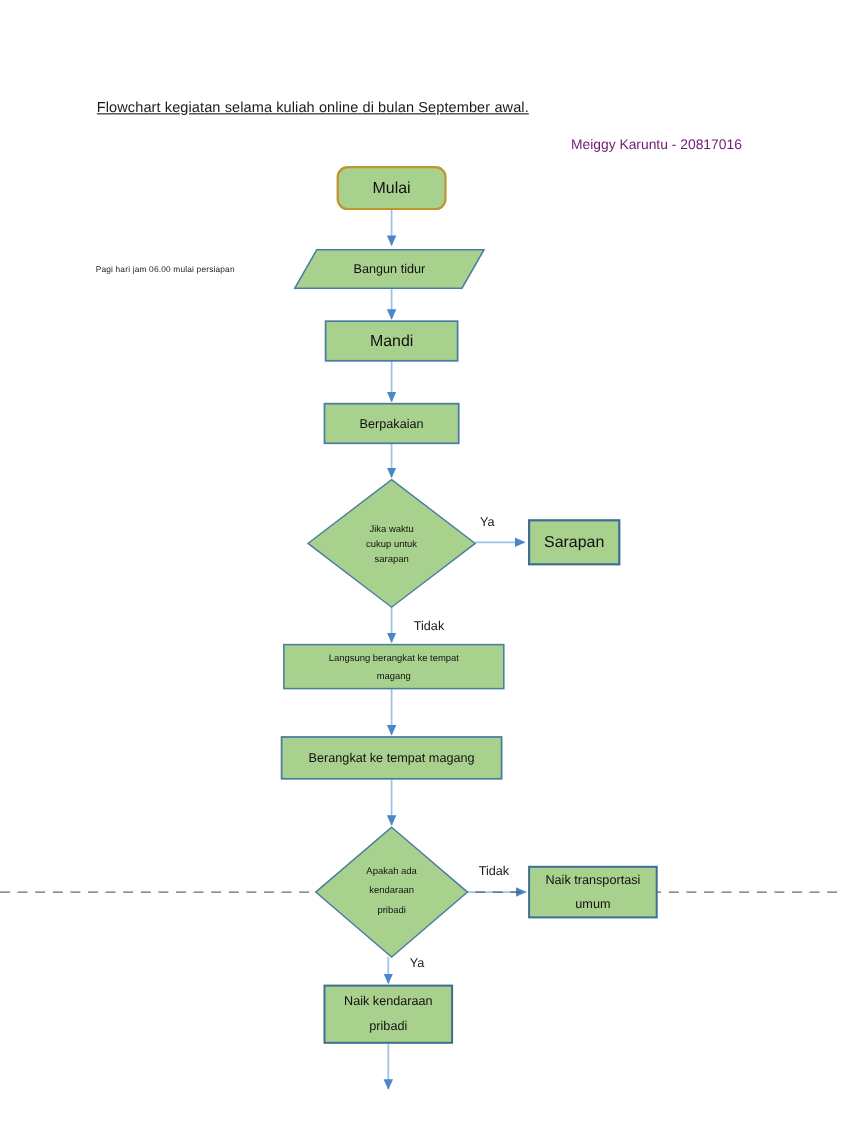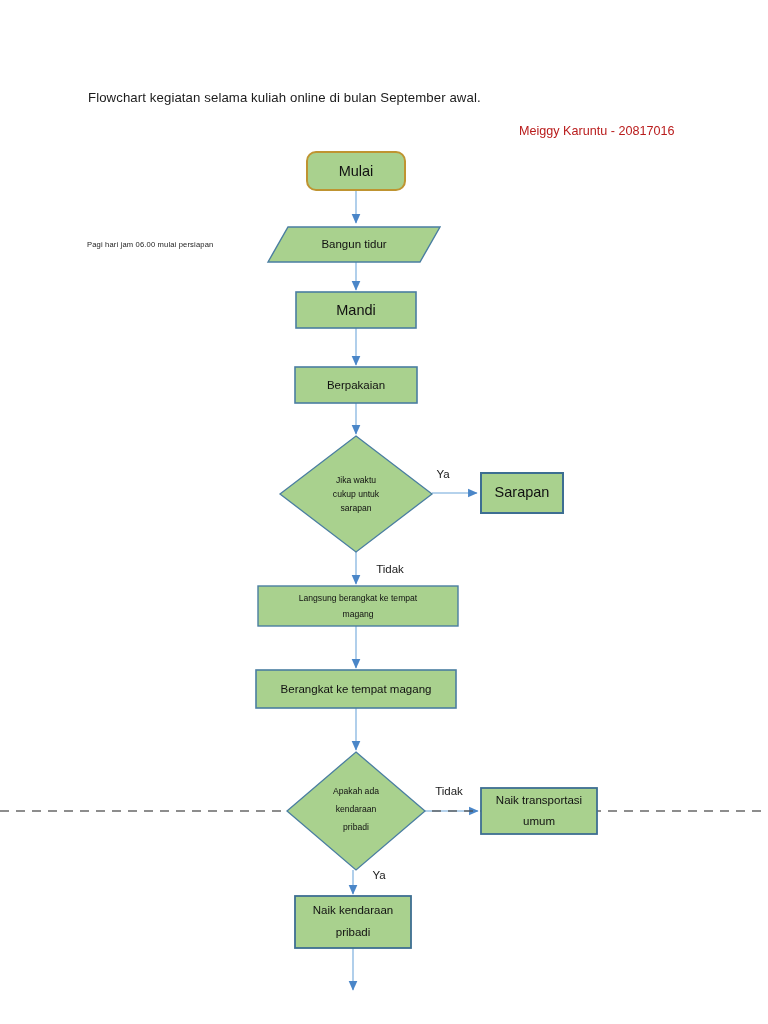--- a/index.html
+++ b/index.html
@@ -24,27 +24,28 @@
     background: #ffffff;
   }
   .doc-title {
     position: absolute;
     left: 88px;
     top: 90px;
     font-size: 13.2px;
     color: #1b1b1b;
     letter-spacing: 0.1px;
     white-space: nowrap;
+    text-decoration: underline;
   }
   .doc-byline {
     position: absolute;
     left: 519px;
     top: 124px;
     font-size: 12.6px;
-    color: #b91c1c;
+    color: #701a75;
     white-space: nowrap;
   }
   .side-note {
     position: absolute;
     left: 87px;
     top: 240px;
     font-size: 7.6px;
     color: #1b1b1b;
     white-space: nowrap;
     letter-spacing: 0.15px;

